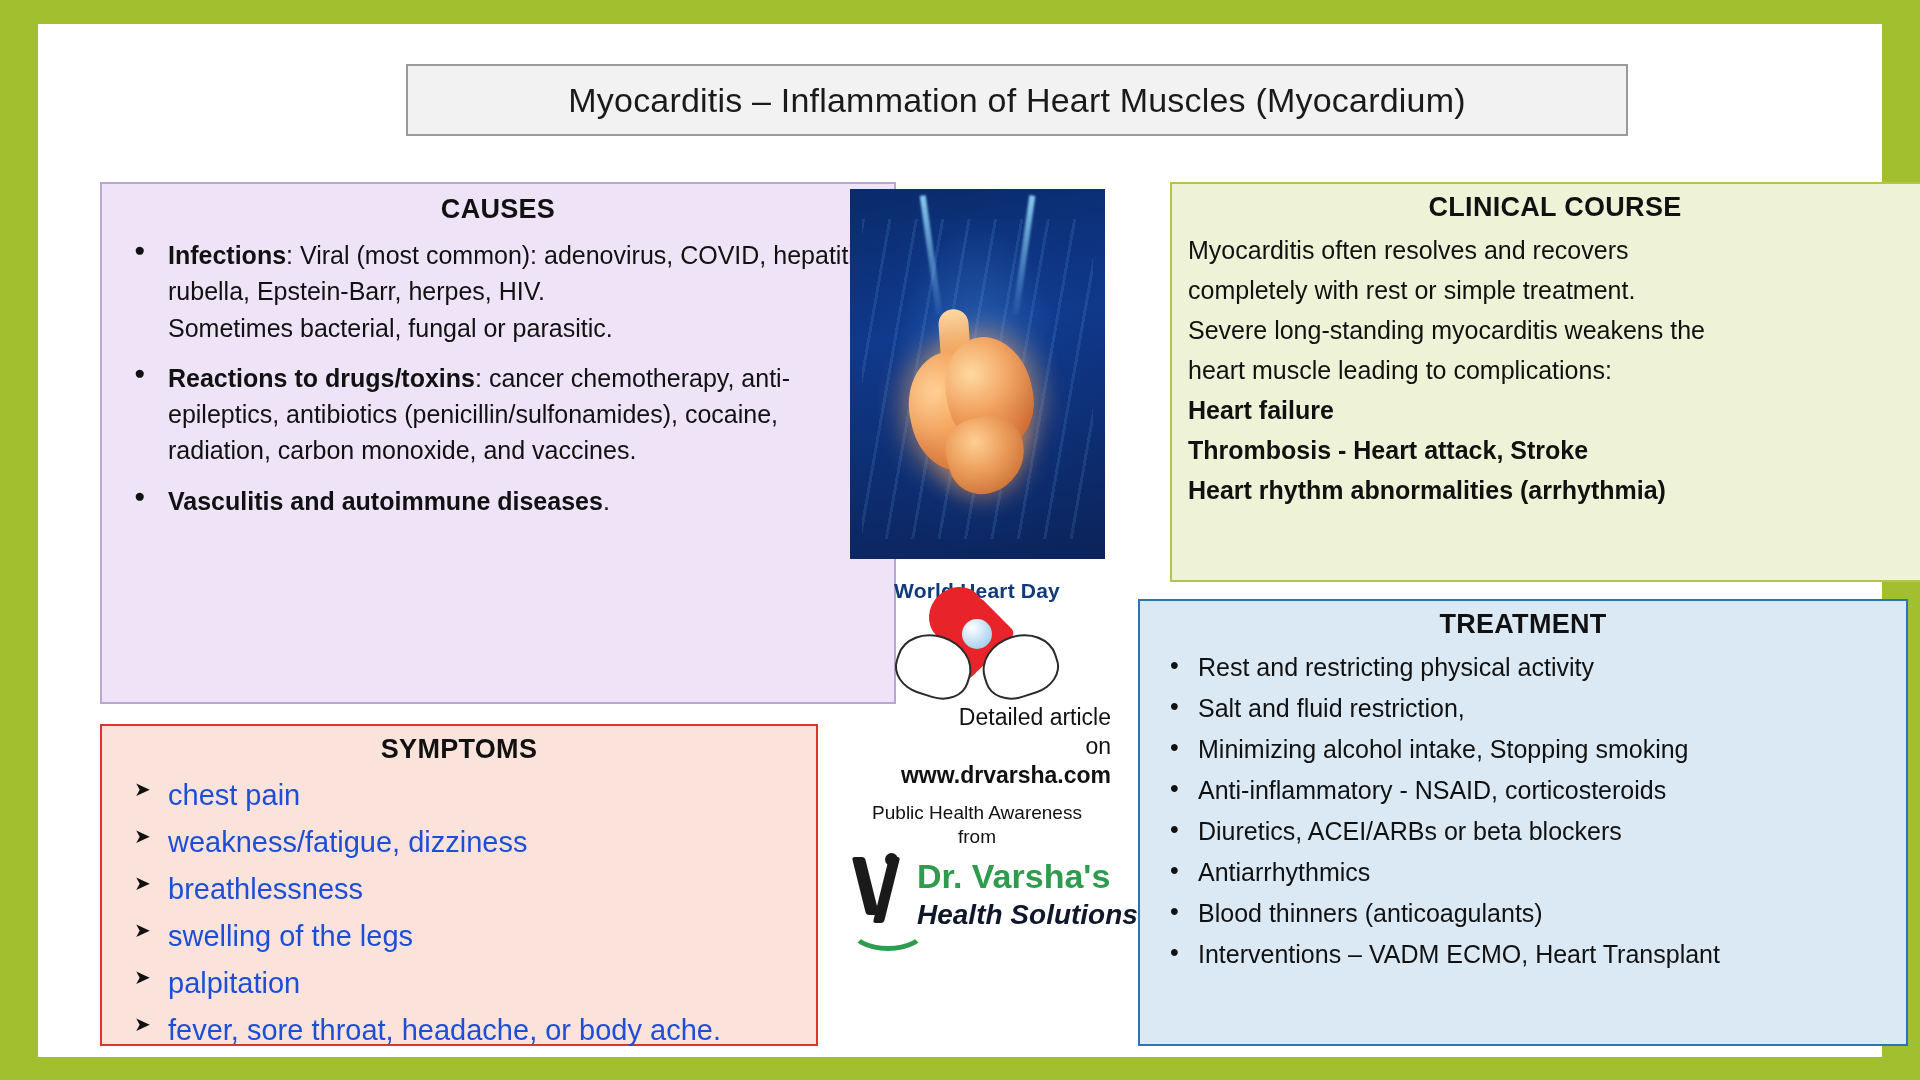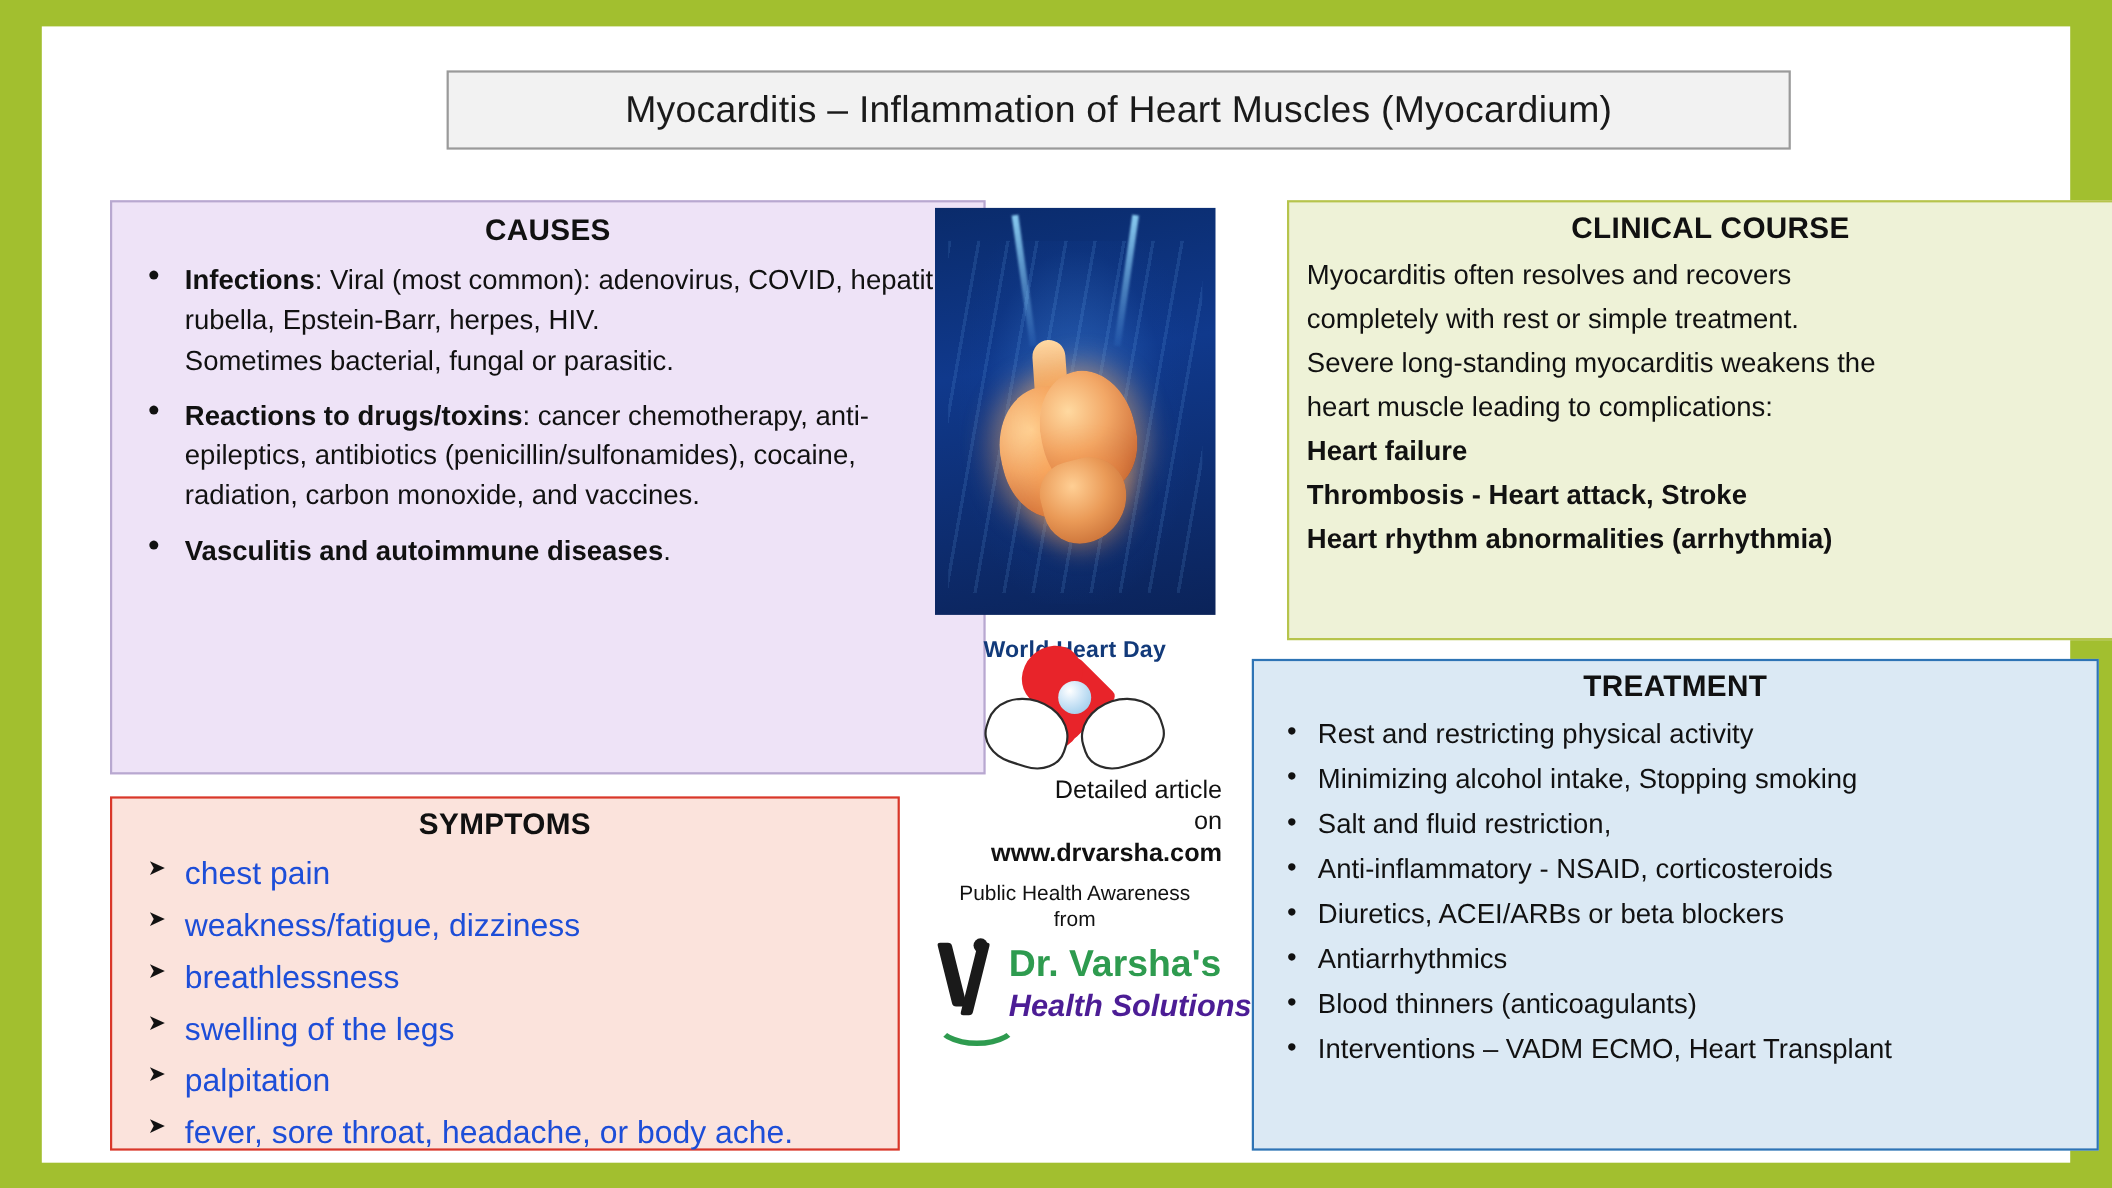--- a/index.html
+++ b/index.html
@@ -400,21 +400,21 @@
     color: #2e9b4f;
     white-space: nowrap;
   }
   .brand .b2 {
     position: absolute;
     left: 74px;
     top: 44px;
     font-size: 28px;
     font-weight: bold;
     font-style: italic;
-    color: #4c1d95;
+    color: #0f172a;
     white-space: nowrap;
   }
 </style>
 </head>
 <body>
 
 <div class="poster">
 
   <div class="title-wrap">
     <span class="title-text">Myocarditis – Inflammation of Heart Muscles (Myocardium)</span>
@@ -458,22 +458,22 @@
       <div class="line bold">Heart failure</div>
       <div class="line bold">Thrombosis - Heart attack, Stroke</div>
       <div class="line bold">Heart rhythm abnormalities (arrhythmia)</div>
     </div>
   </section>
 
   <section class="panel" id="treatment">
     <h2>TREATMENT</h2>
     <ul>
       <li>Rest and restricting physical activity</li>
+      <li>Salt and fluid restriction,</li>
       <li>Minimizing alcohol intake, Stopping smoking</li>
-      <li>Salt and fluid restriction,</li>
       <li>Anti-inflammatory - NSAID, corticosteroids</li>
       <li>Diuretics, ACEI/ARBs or beta blockers</li>
       <li>Antiarrhythmics</li>
       <li>Blood thinners (anticoagulants)</li>
       <li>Interventions – VADM ECMO, Heart Transplant</li>
     </ul>
   </section>
 
   <div class="center-col">
 

